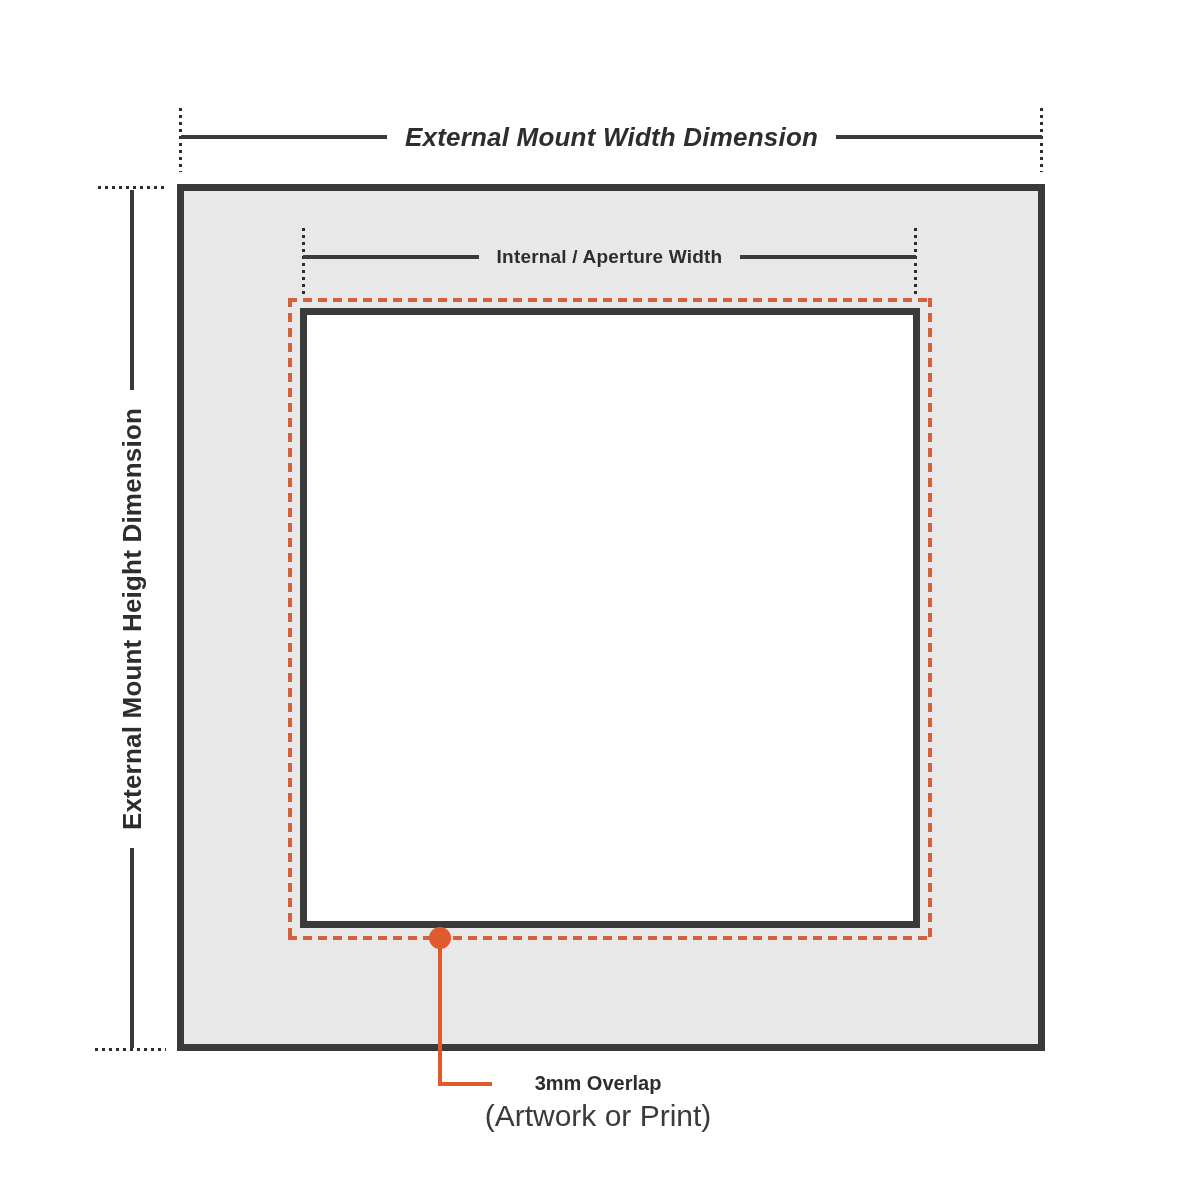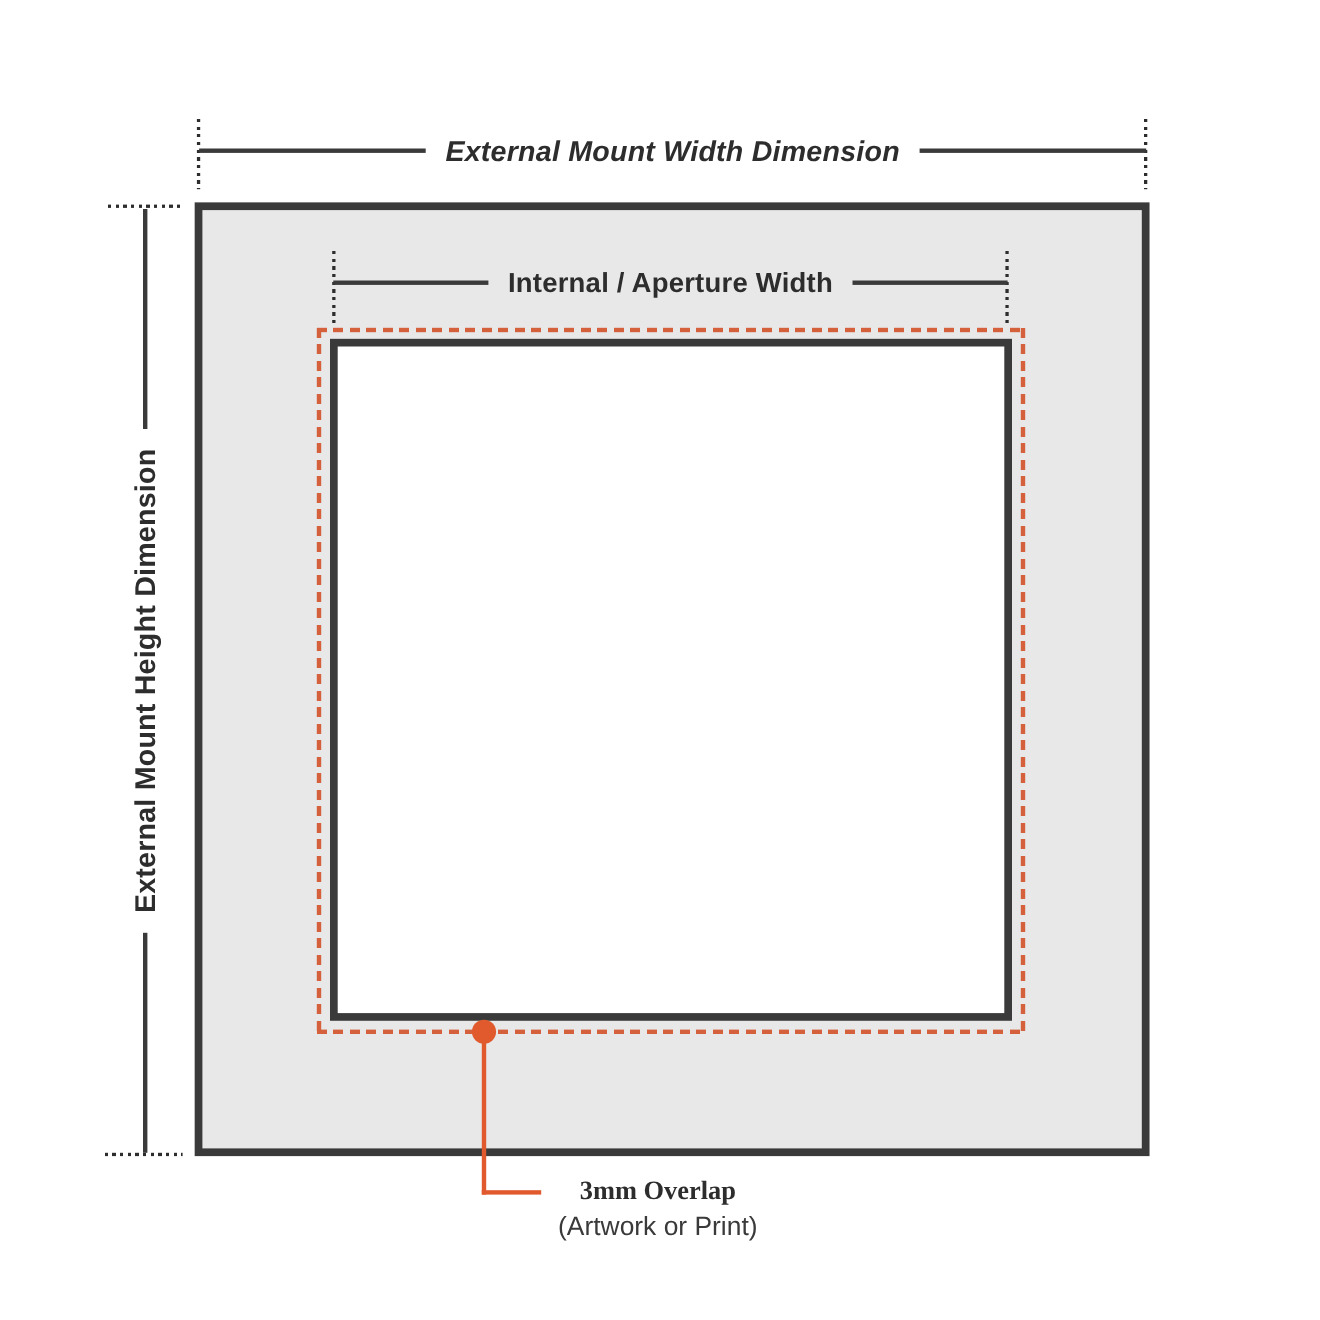--- a/index.html
+++ b/index.html
@@ -13,21 +13,21 @@
   *{margin:0;padding:0;box-sizing:border-box;}
   html,body{width:1200px;height:1200px;background:var(--white);
     font-family:"Liberation Sans", sans-serif;overflow:hidden;}
   .canvas{position:absolute;left:0;top:0;width:1200px;height:1200px;background:var(--white);}
 
   
   .abs{position:absolute;}
   .dim-row{display:flex;align-items:center;gap:18px;}
   .dim-line{flex:1;height:4px;background:var(--dark);}
   .dim-label{font-size:26px;font-weight:700;color:var(--text);white-space:nowrap;letter-spacing:.2px;}
-  .dim-label.small{font-size:25px;}
+  .dim-label.small{font-size:19px;}
 
   
   .tick-v{width:3px;background-image:repeating-linear-gradient(180deg,var(--text) 0 3px,transparent 3px 7px);}
   .tick-h{height:3px;background-image:repeating-linear-gradient(90deg,var(--text) 0 3px,transparent 3px 7px);}
 
   
   .top-tick-left{left:179px;top:108px;height:64px;}
   .top-tick-right{left:1040px;top:108px;height:64px;}
   .top-dim{left:181px;top:121px;width:861px;height:32px;font-style:italic;}
 
@@ -54,22 +54,22 @@
 
   
   .aperture{left:300px;top:308px;width:620px;height:620px;
     background:var(--white);border:7px solid var(--dark);}
 
   
   .overlap-dot{left:429px;top:927px;width:22px;height:22px;border-radius:50%;background:var(--orange);}
   .leader-v{left:438px;top:938px;width:4px;height:148px;background:var(--orange);}
   .leader-h{left:438px;top:1082px;width:54px;height:4px;background:var(--orange);}
   .overlap-text{left:468px;top:1066px;width:260px;text-align:center;}
-  .overlap-title{font-size:24px;font-weight:700;color:var(--text);line-height:34px;font-family:Liberation Serif, serif;}
-  .overlap-subtitle{font-size:24px;font-weight:400;color:var(--dark);line-height:32px;}
+  .overlap-title{font-size:20px;font-weight:700;color:var(--text);line-height:34px;}
+  .overlap-subtitle{font-size:30px;font-weight:400;color:var(--dark);line-height:32px;}
 
   
   .left-tick-top{left:98px;top:186px;width:68px;}
   .left-tick-bottom{left:95px;top:1048px;width:71px;}
   .left-dim{left:-297px;top:603px;width:858px;height:32px;transform:rotate(-90deg);}
 </style>
 </head>
 <body>
 
 <div class="canvas">

